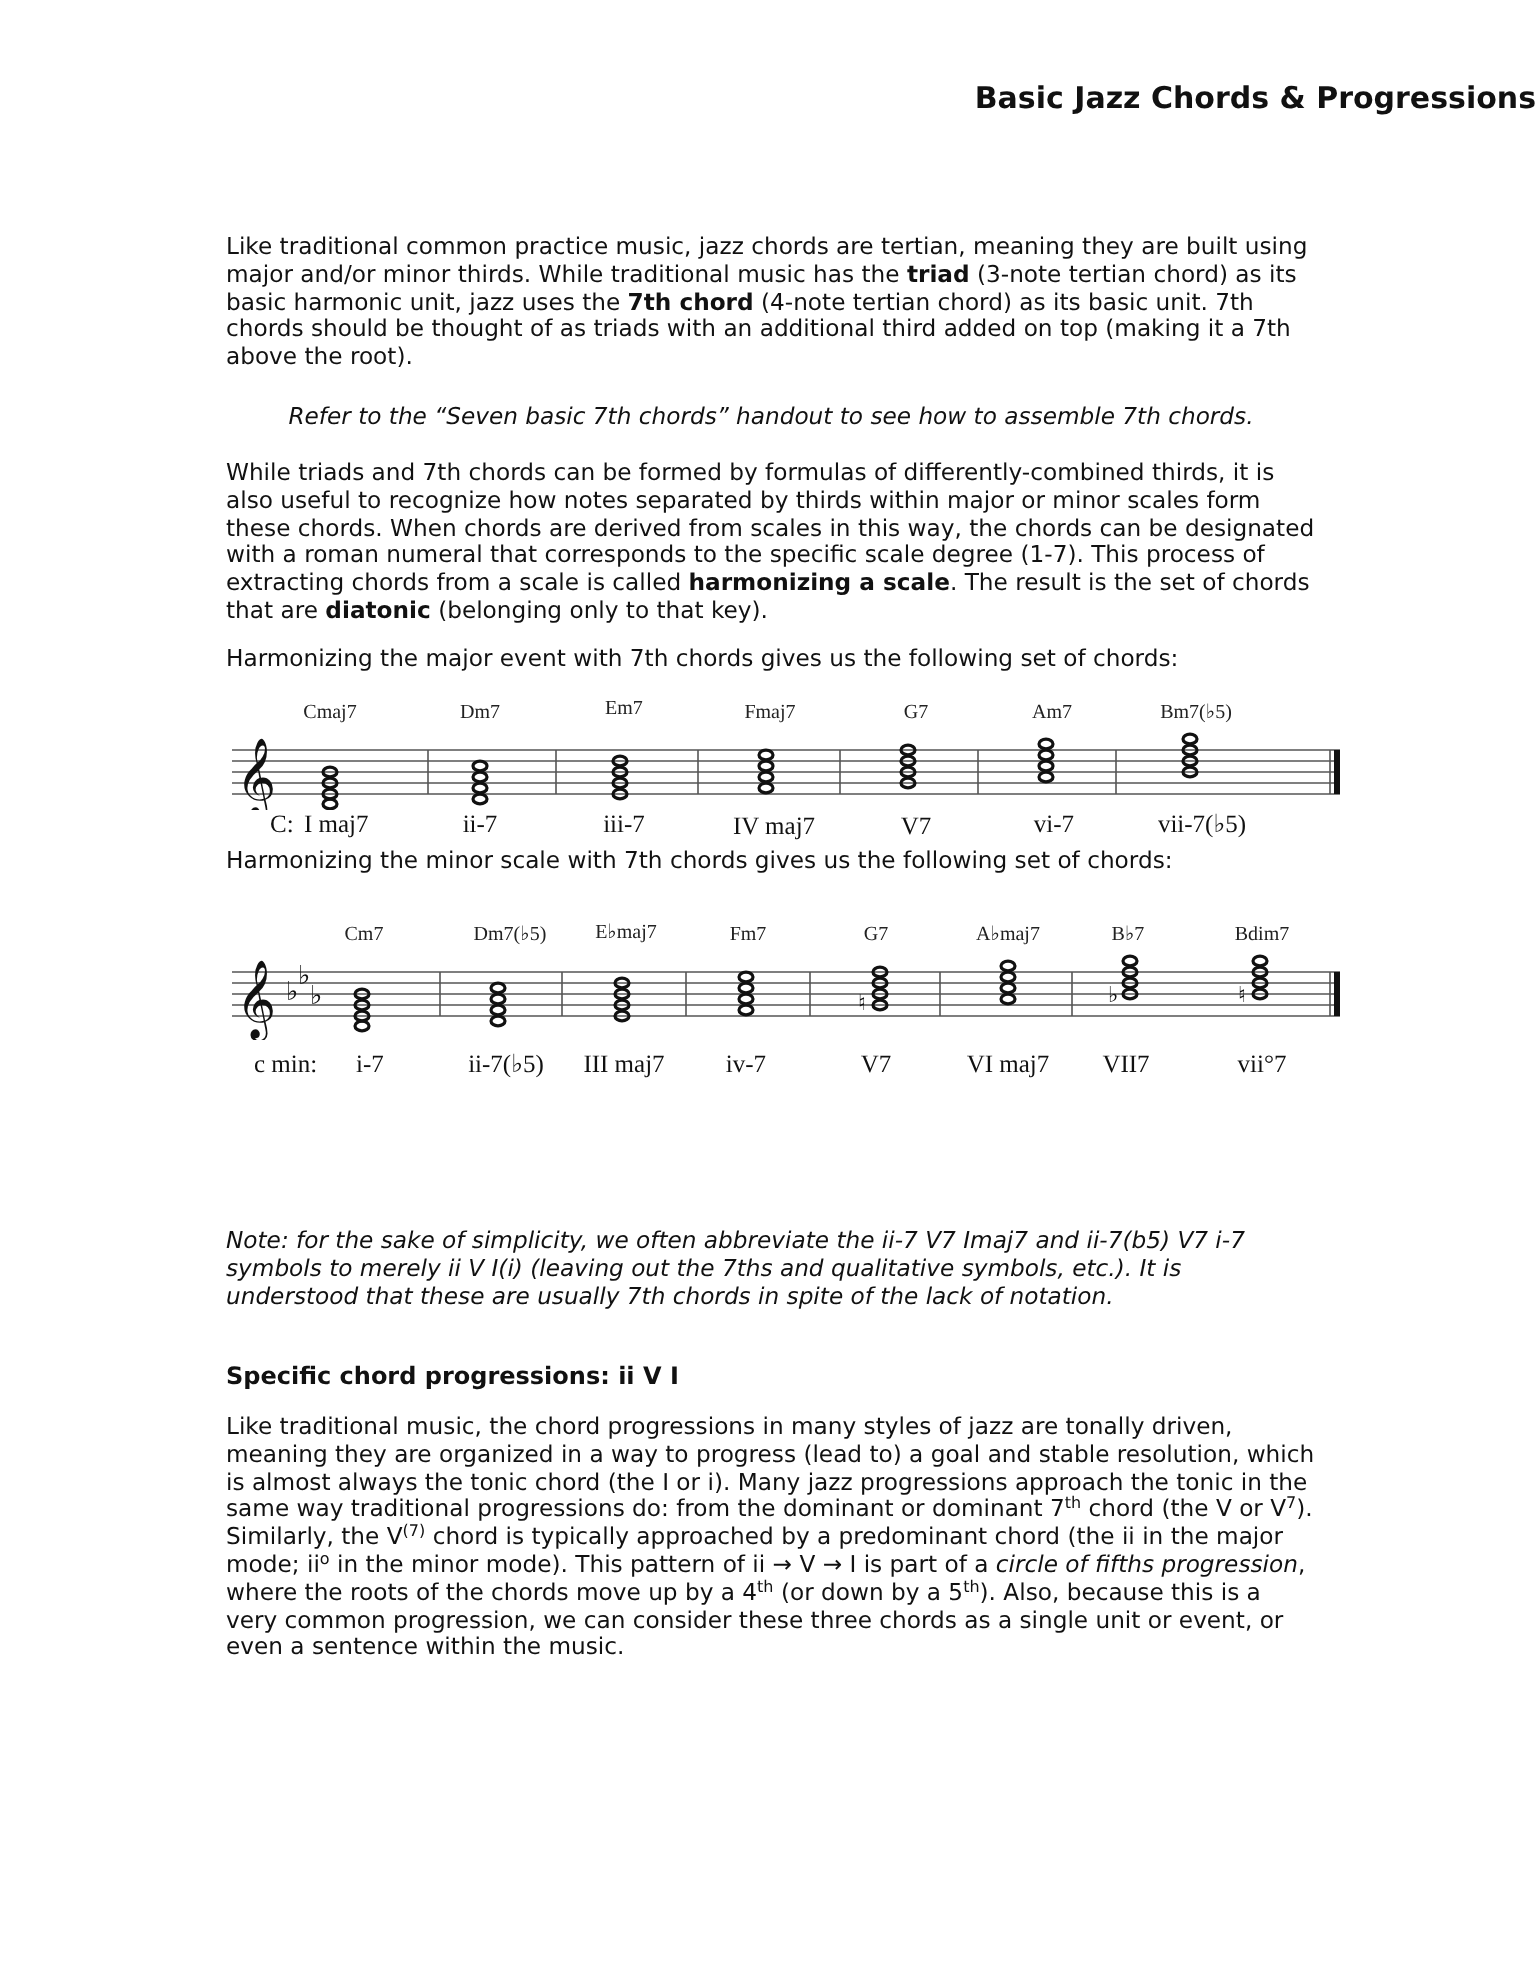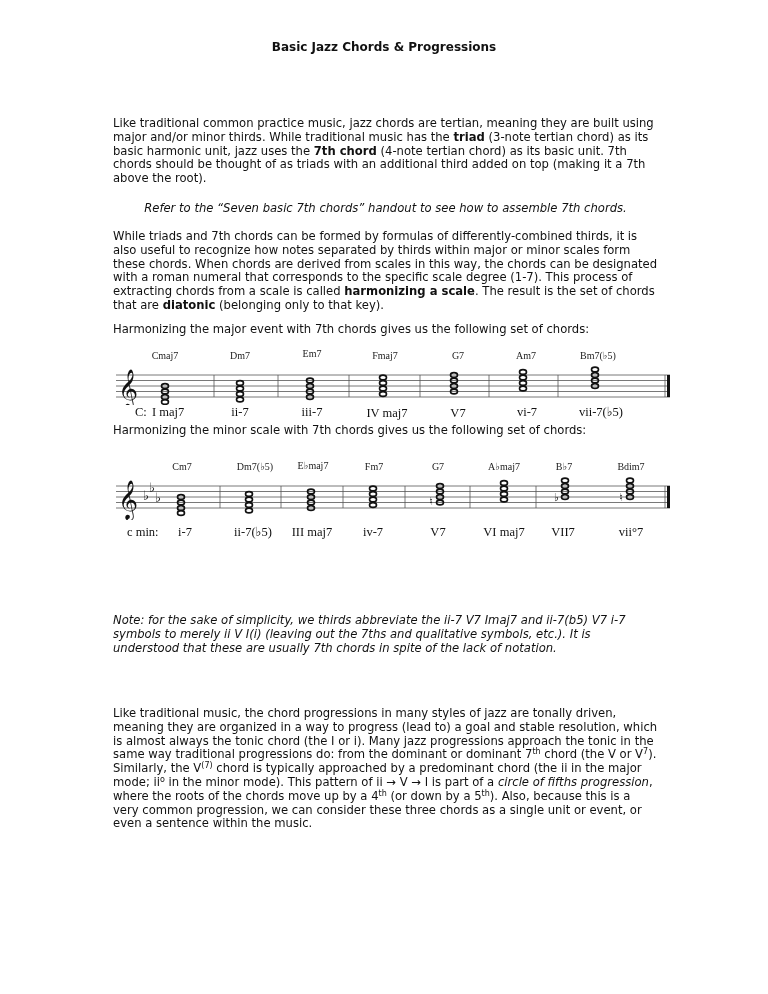--- a/index.html
+++ b/index.html
@@ -1,20 +1,20 @@
 <!DOCTYPE html>
 <html><head>
 <meta charset="utf-8">
 <style>
   html, body { margin: 0; padding: 0; background: #ffffff; }
   body { width: 768px; height: 994px; position: relative; overflow: hidden;
          font-family: "DejaVu Sans", sans-serif; color: #111; }
   .page { position: absolute; left: 0; top: 0; width: 768px; height: 994px; }
-  .title { position: absolute; top: 40px; left: 0; width: 768px; text-align: center;
-           font-weight: bold; font-size: 12px; }
+  .title { position: absolute; top: 40px; left: 0; width: 768px; text-align: right;
+           font-weight: bold; font-size: 15px; }
   .h2 { position: absolute; left: 113px; font-weight: bold; font-size: 12px; }
   .para { position: absolute; left: 113px; width: 545px; font-size: 11.6px; line-height: 13.8px; }
   .center { text-align: center; }
   .ital { font-style: italic; }
   b { font-weight: bold; }
   .bi { font-weight: normal; font-style: italic; }
   sup { font-size: 8px; line-height: 0; vertical-align: 4px; }
 
   .staff-wrap { position: absolute; left: 113px; width: 560px; }
   .staff-wrap svg { display: block; }
@@ -189,19 +189,20 @@
       <text class="roman" x="199" y="14" text-anchor="middle">III maj7</text>
       <text class="roman" x="260" y="14" text-anchor="middle">iv-7</text>
       <text class="roman" x="325" y="14" text-anchor="middle">V7</text>
       <text class="roman" x="391" y="14" text-anchor="middle">VI maj7</text>
       <text class="roman" x="450" y="14" text-anchor="middle">VII7</text>
       <text class="roman" x="518" y="14" text-anchor="middle">vii°7</text>
     </svg>
   </div>
 
 
-  <div class="para ital" style="top:614px;"><span>Note: for the sake of simplicity, we thirds abbreviate the </span><span class="bi">ii-7 V7 Imaj7</span><span> and </span><span class="bi">ii-7(b5) V7 i-7</span><span> symbols to merely ii V I(i) (leaving out the 7ths and qualitative symbols, etc.). It is understood that these are usually 7th chords in spite of the lack of notation.</span></div>
-
+  <div class="para ital" style="top:614px;"><span>Note: for the sake of simplicity, we often abbreviate the </span><span class="bi">ii-7 V7 Imaj7</span><span> and </span><span class="bi">ii-7(b5) V7 i-7</span><span> symbols to merely ii V I(i) (leaving out the 7ths and qualitative symbols, etc.). It is understood that these are usually 7th chords in spite of the lack of notation.</span></div>
+
+  <div class="h2" style="top:681px;">Specific chord progressions: ii V I</div>
 
   <div class="para" style="top:707px;"><span>Like traditional music, the chord progressions in many styles of jazz are tonally driven, meaning they are organized in a way to progress (lead to) a goal and stable resolution, which is almost always the tonic chord (the I or i). Many jazz progressions approach the tonic in the same way traditional progressions do: from the dominant or dominant 7</span><sup>th</sup><span> chord (the V or V</span><sup>7</sup><span>). Similarly, the V</span><sup>(7)</sup><span> chord is typically approached by a predominant chord (the ii in the major mode; ii</span><sup>o</sup><span> in the minor mode). This pattern of ii → V → I is part of a </span><i>circle of fifths progression</i><span>, where the roots of the chords move up by a 4</span><sup>th</sup><span> (or down by a 5</span><sup>th</sup><span>). Also, because this is a very common progression, we can consider these three chords as a single unit or event, or even a sentence within the music.</span></div>
 
 
 </div>
 
 </body></html>

